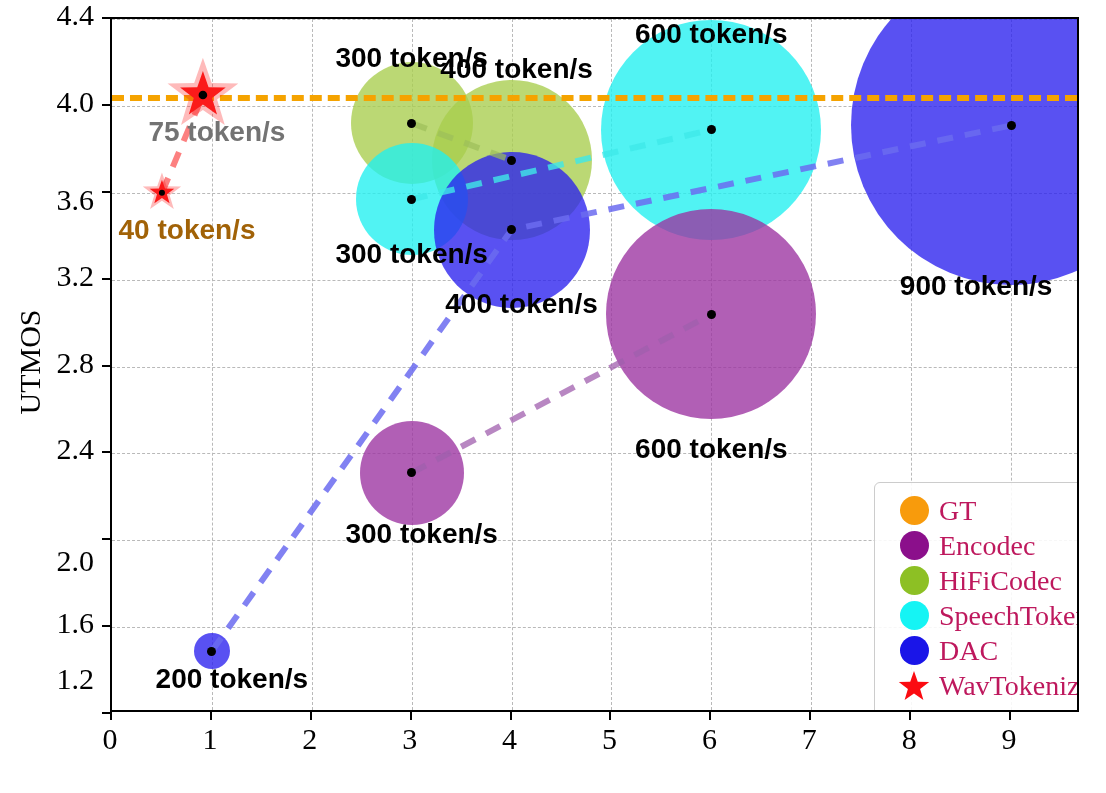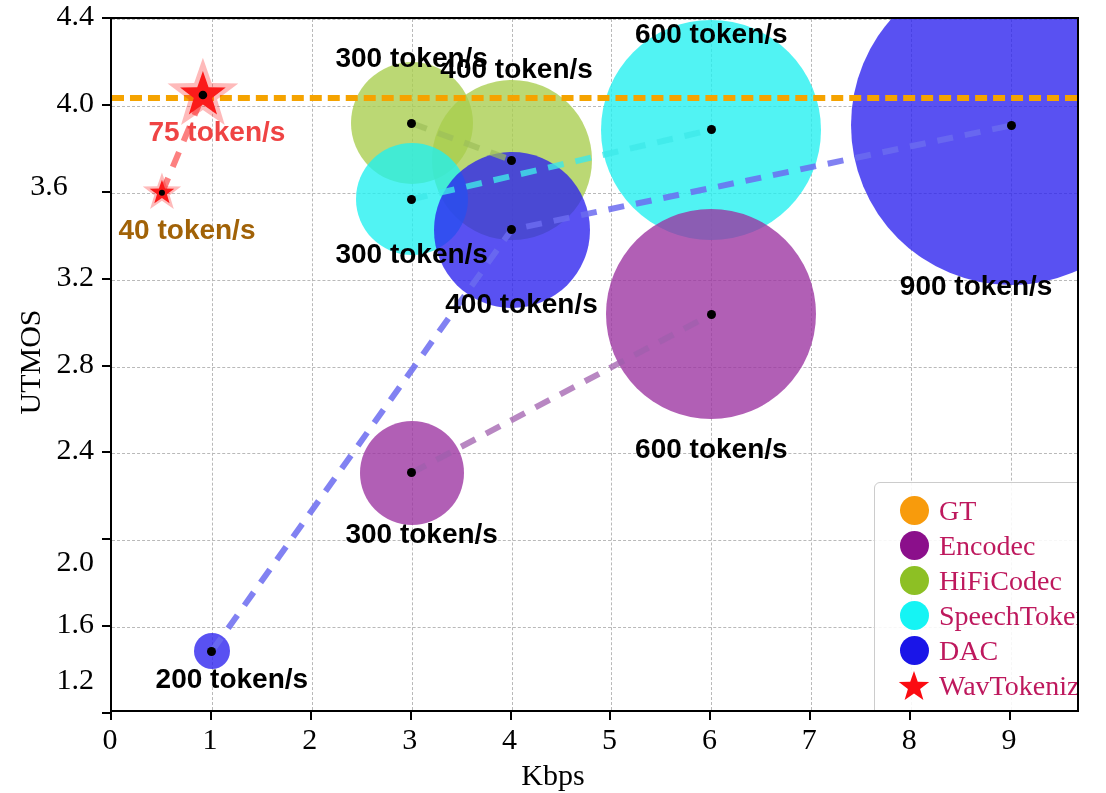--- a/index.html
+++ b/index.html
@@ -173,21 +173,20 @@
     white-space: nowrap;
   }
 </style>
 </head>
 <body>
 
 <div id="figure">
 
   <div id="yaxis-title">UTMOS</div>
 
-  <div id="xaxis-title">Kbps</div>
 
   <div id="axis-decor">
       <div class="tick-x" style="left: 110px;"></div>
       <div class="xlab" style="left: 80px;">0</div>
       <div class="tick-x" style="left: 209.897px;"></div>
       <div class="xlab" style="left: 179.897px;">1</div>
       <div class="tick-x" style="left: 309.794px;"></div>
       <div class="xlab" style="left: 279.794px;">2</div>
       <div class="tick-x" style="left: 409.691px;"></div>
       <div class="xlab" style="left: 379.691px;">3</div>
@@ -209,21 +208,21 @@
       <div class="ylab" style="top: 606.125px;">1.6</div>
       <div class="tick-y" style="top: 538.25px;"></div>
       <div class="ylab" style="top: 544px;">2.0</div>
       <div class="tick-y" style="top: 451.375px;"></div>
       <div class="ylab" style="top: 432.375px;">2.4</div>
       <div class="tick-y" style="top: 364.5px;"></div>
       <div class="ylab" style="top: 345.5px;">2.8</div>
       <div class="tick-y" style="top: 277.625px;"></div>
       <div class="ylab" style="top: 258.625px;">3.2</div>
       <div class="tick-y" style="top: 190.75px;"></div>
-      <div class="ylab" style="top: 168px; text-align: center;">3.6</div>
+      <div class="ylab" style="top: 183px;">3.6</div>
       <div class="tick-y" style="top: 103.875px;"></div>
       <div class="ylab" style="top: 84.875px;">4.0</div>
       <div class="tick-y" style="top: 17px;"></div>
       <div class="ylab" style="top: -2px;">4.4</div>
     </div>
 
   <div id="plot">
     <div id="gridlines">
         <div class="grid-v" style="left: 99.8969px;"></div>
         <div class="grid-v" style="left: 199.794px;"></div>
@@ -286,21 +285,21 @@
     <div id="annlayer">
         <div class="ann" style="left: 299.691px; top: 39.0938px; transform: translate(-50%, -50%);">300 token/s</div>
         <div class="ann" style="left: 404.582px; top: 49.9531px; transform: translate(-50%, -50%);">400 token/s</div>
         <div class="ann" style="left: 599.381px; top: 15.2031px; transform: translate(-50%, -50%);">600 token/s</div>
         <div class="ann" style="left: 299.691px; top: 234.562px; transform: translate(-50%, -50%);">300 token/s</div>
         <div class="ann" style="left: 409.577px; top: 284.516px; transform: translate(-50%, -50%);">400 token/s</div>
         <div class="ann" style="left: 864.108px; top: 267.141px; transform: translate(-50%, -50%);">900 token/s</div>
         <div class="ann" style="left: 599.381px; top: 430.031px; transform: translate(-50%, -50%);">600 token/s</div>
         <div class="ann" style="left: 309.68px; top: 514.734px; transform: translate(-50%, -50%);">300 token/s</div>
         <div class="ann" style="left: 119.876px; top: 660.25px; transform: translate(-50%, -50%);">200 token/s</div>
-        <div class="ann red" style="left: 104.892px; top: 112.938px; transform: translate(-50%, -50%); color: #ef4444;">75 token/s</div>
+        <div class="ann red" style="left: 104.892px; top: 112.938px; transform: translate(-50%, -50%); color: #737373;">75 token/s</div>
         <div class="ann red" style="left: 75px; top: 210.672px; transform: translate(-50%, -50%); color: #a16207;">40 token/s</div>
       </div>
 
     <div id="legend">
         <div class="leg-row">
           <span class="leg-mark">
             <span class="leg-dot" style="background: rgb(248, 155, 12);"></span>
           </span>
           <span class="leg-text">GT</span>
         </div>

